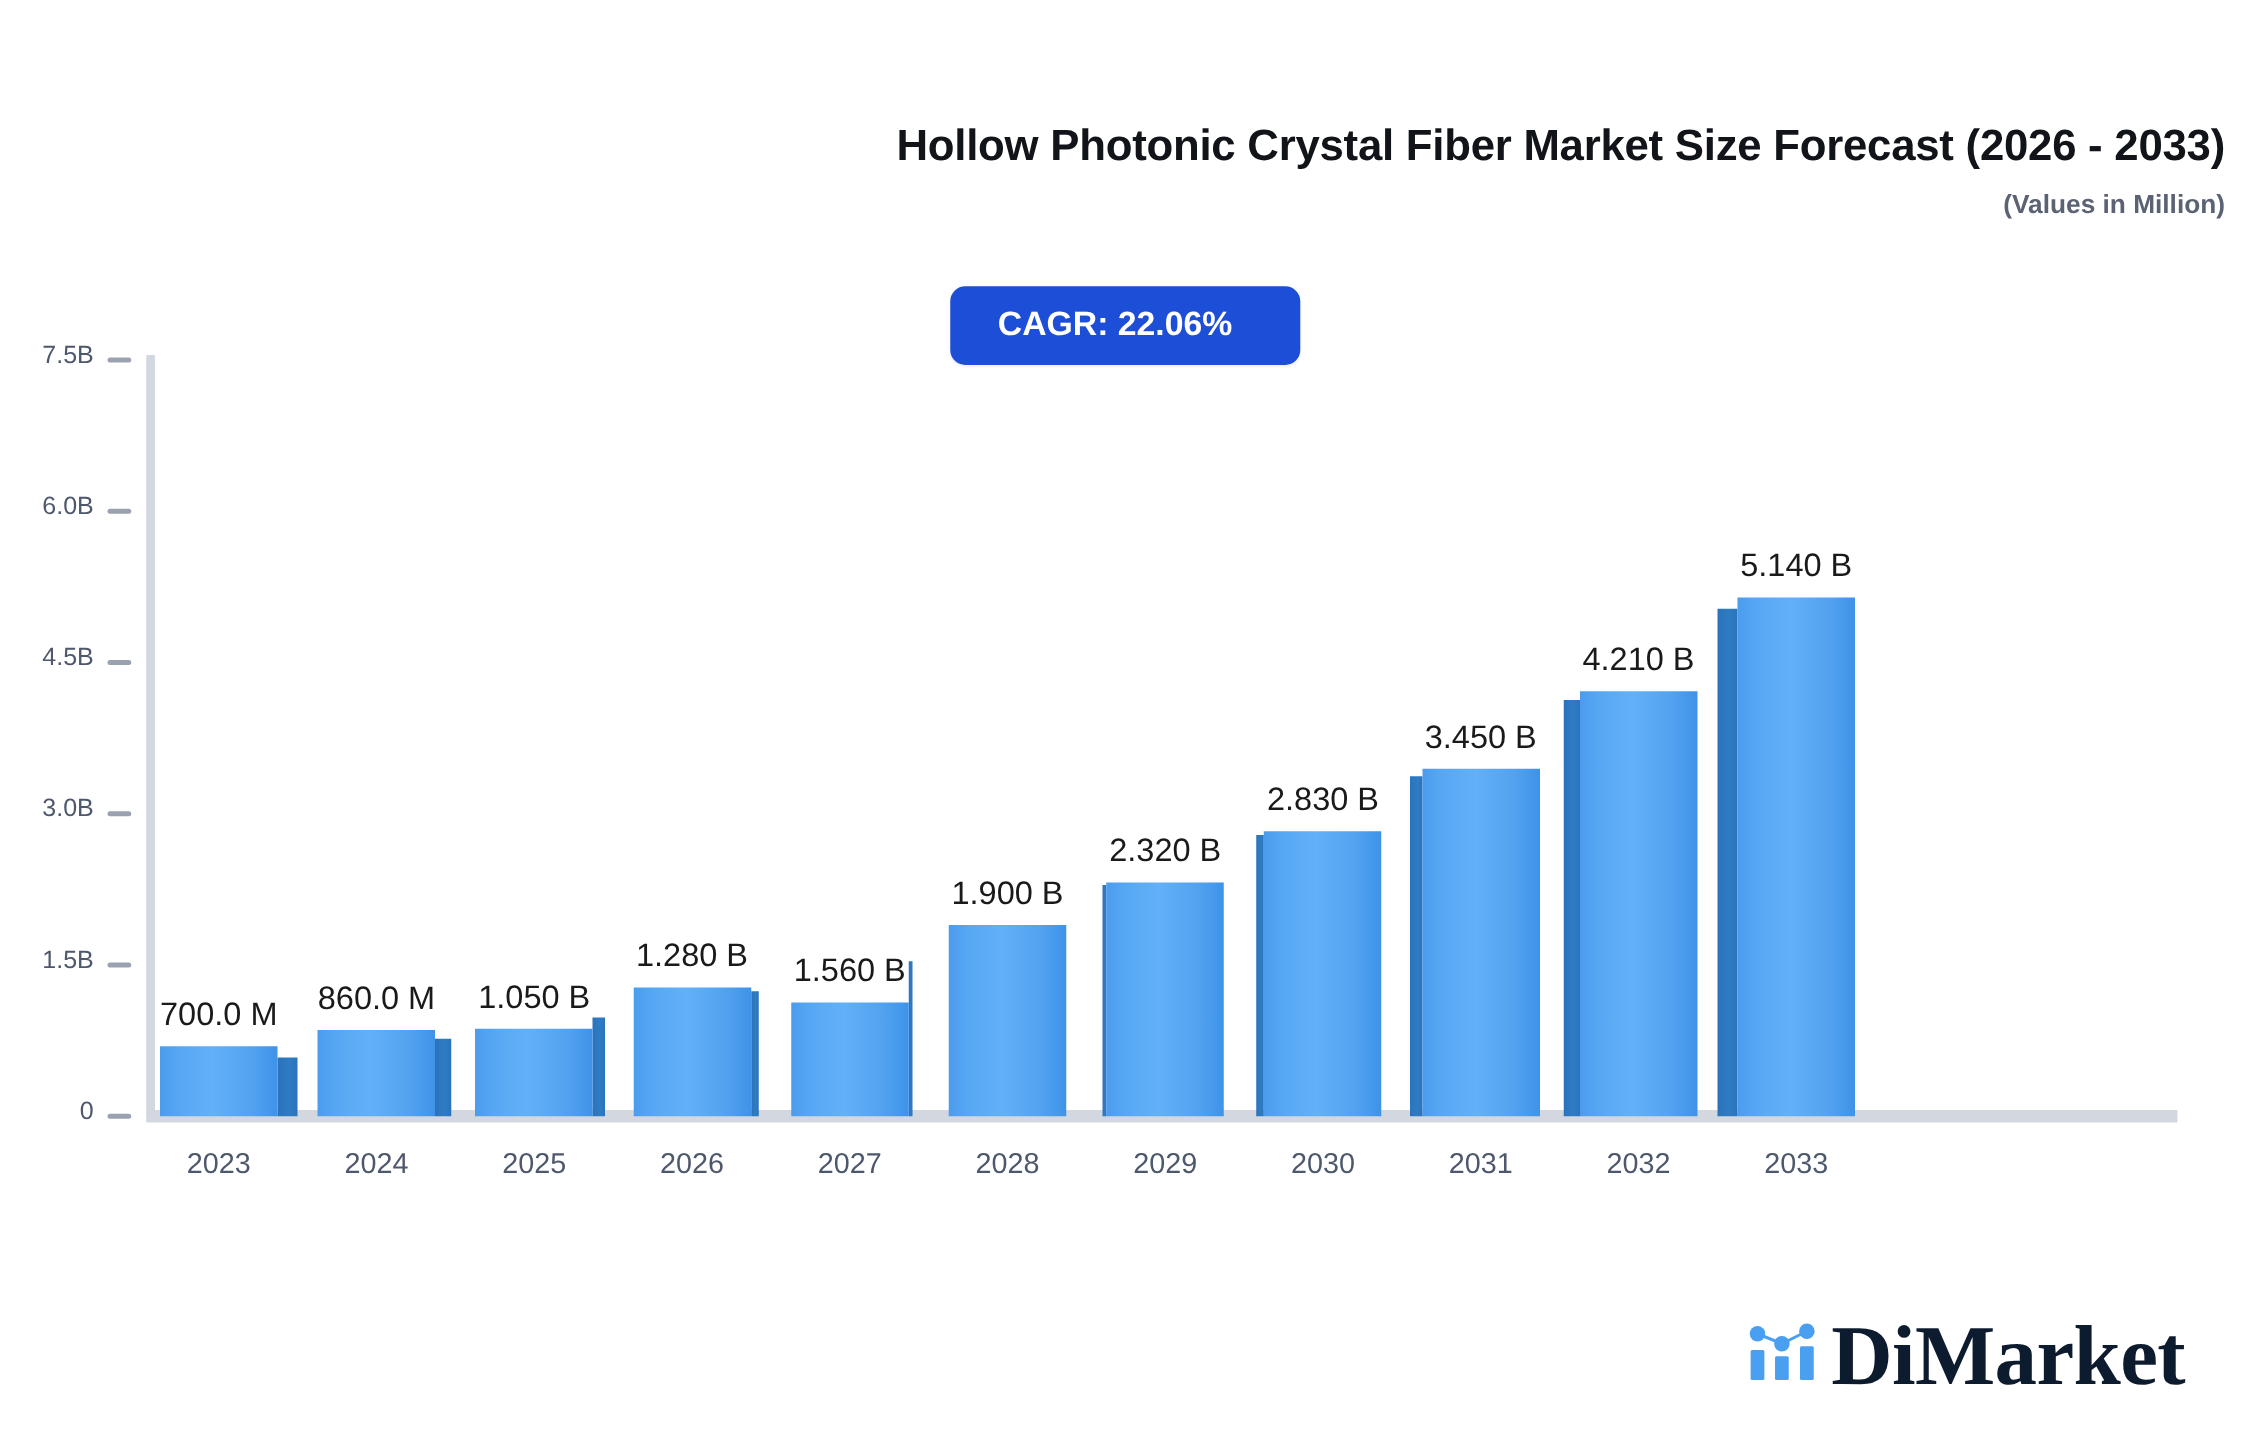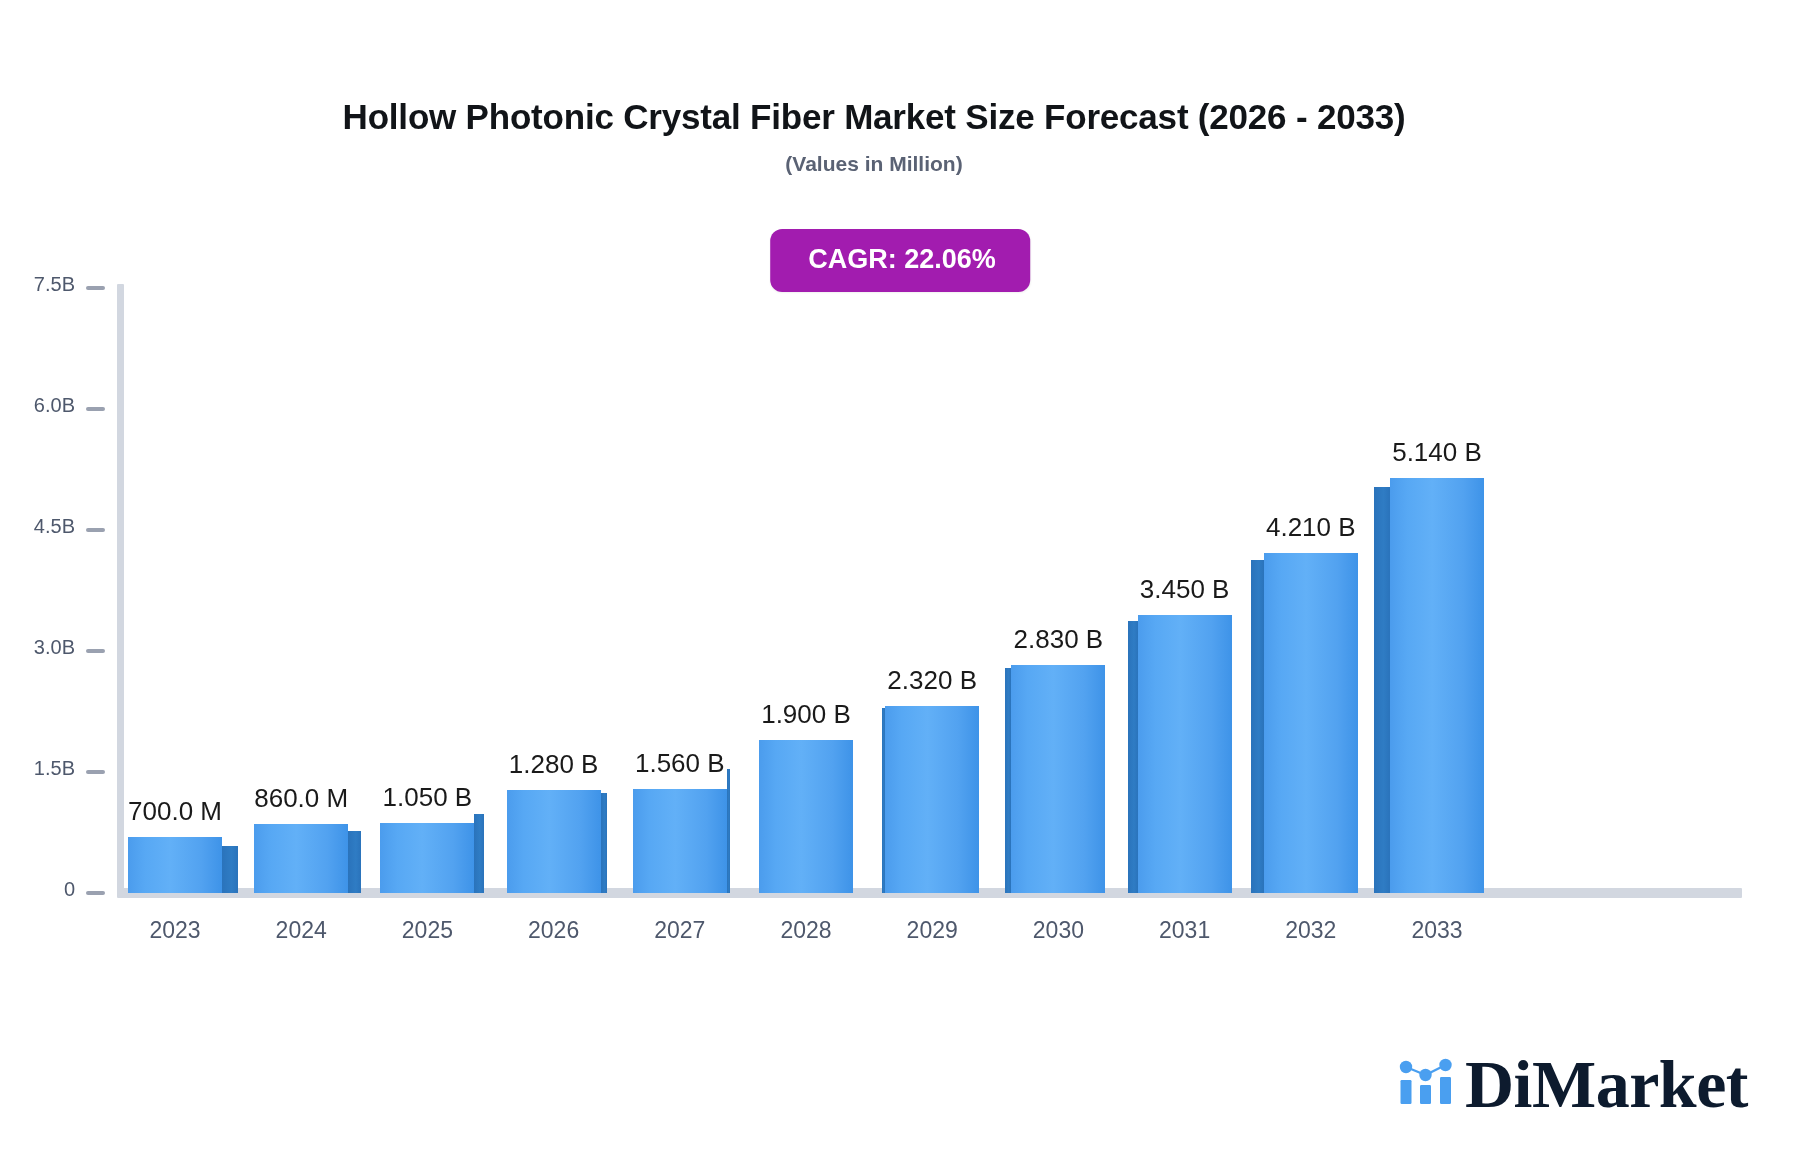--- a/index.html
+++ b/index.html
@@ -23,21 +23,22 @@
     height: 1156px;
     background: #ffffff;
   }
 
   
   #title-block {
     position: absolute;
     left: 0;
     top: 96px;
     width: 1748px;
-    text-align: center;
+    text-align: right;
+    padding-left: 32px;
   }
   #chart-title {
     font-size: 35px;
     font-weight: bold;
     color: #111418;
     letter-spacing: -0.2px;
     line-height: 1.18;
     white-space: nowrap;
   }
   #chart-subtitle {
@@ -48,25 +49,25 @@
     line-height: 1.2;
     white-space: nowrap;
   }
 
   
   #cagr-badge {
     position: absolute;
     left: 50%;
     transform: translateX(-50%);
     top: 229px;
-    background: #a21caf;
+    background: #1d4ed8;
     color: #ffffff;
     font-size: 27px;
     font-weight: bold;
-    padding: 15px 34px 17px 38px;
+    padding: 15px 54px 17px 38px;
     border-radius: 12px;
     white-space: nowrap;
     box-shadow: 0 1px 2px rgba(0,0,0,0.06);
   }
 
   
   
   #plot {
     position: absolute;
     left: 0;
@@ -251,21 +252,21 @@
           <div class="bar-face"></div>
           <div class="bar-label">1.050 B</div>
           <div class="x-label">2025</div>
         </div>
         <div class="bar-group" style="left: 506.6px; width: 94px; height: 103.253px; bottom: 263px;">
           <div class="bar-side right" style="width: 6px; height: 100.253px;"></div>
           <div class="bar-face"></div>
           <div class="bar-label">1.280 B</div>
           <div class="x-label">2026</div>
         </div>
-        <div class="bar-group" style="left: 632.8px; width: 94px; height: 104px; bottom: 263px;">
+        <div class="bar-group" style="left: 632.8px; width: 94px; height: 91px; bottom: 263px;">
           <div class="bar-side right" style="width: 3px; height: 123.84px;"></div>
           <div class="bar-face"></div>
           <div class="bar-label">1.560 B</div>
           <div class="x-label">2027</div>
         </div>
         <div class="bar-group" style="left: 759px; width: 94px; height: 153.267px; bottom: 263px;">
           <div class="bar-face"></div>
           <div class="bar-label">1.900 B</div>
           <div class="x-label">2028</div>
         </div>

